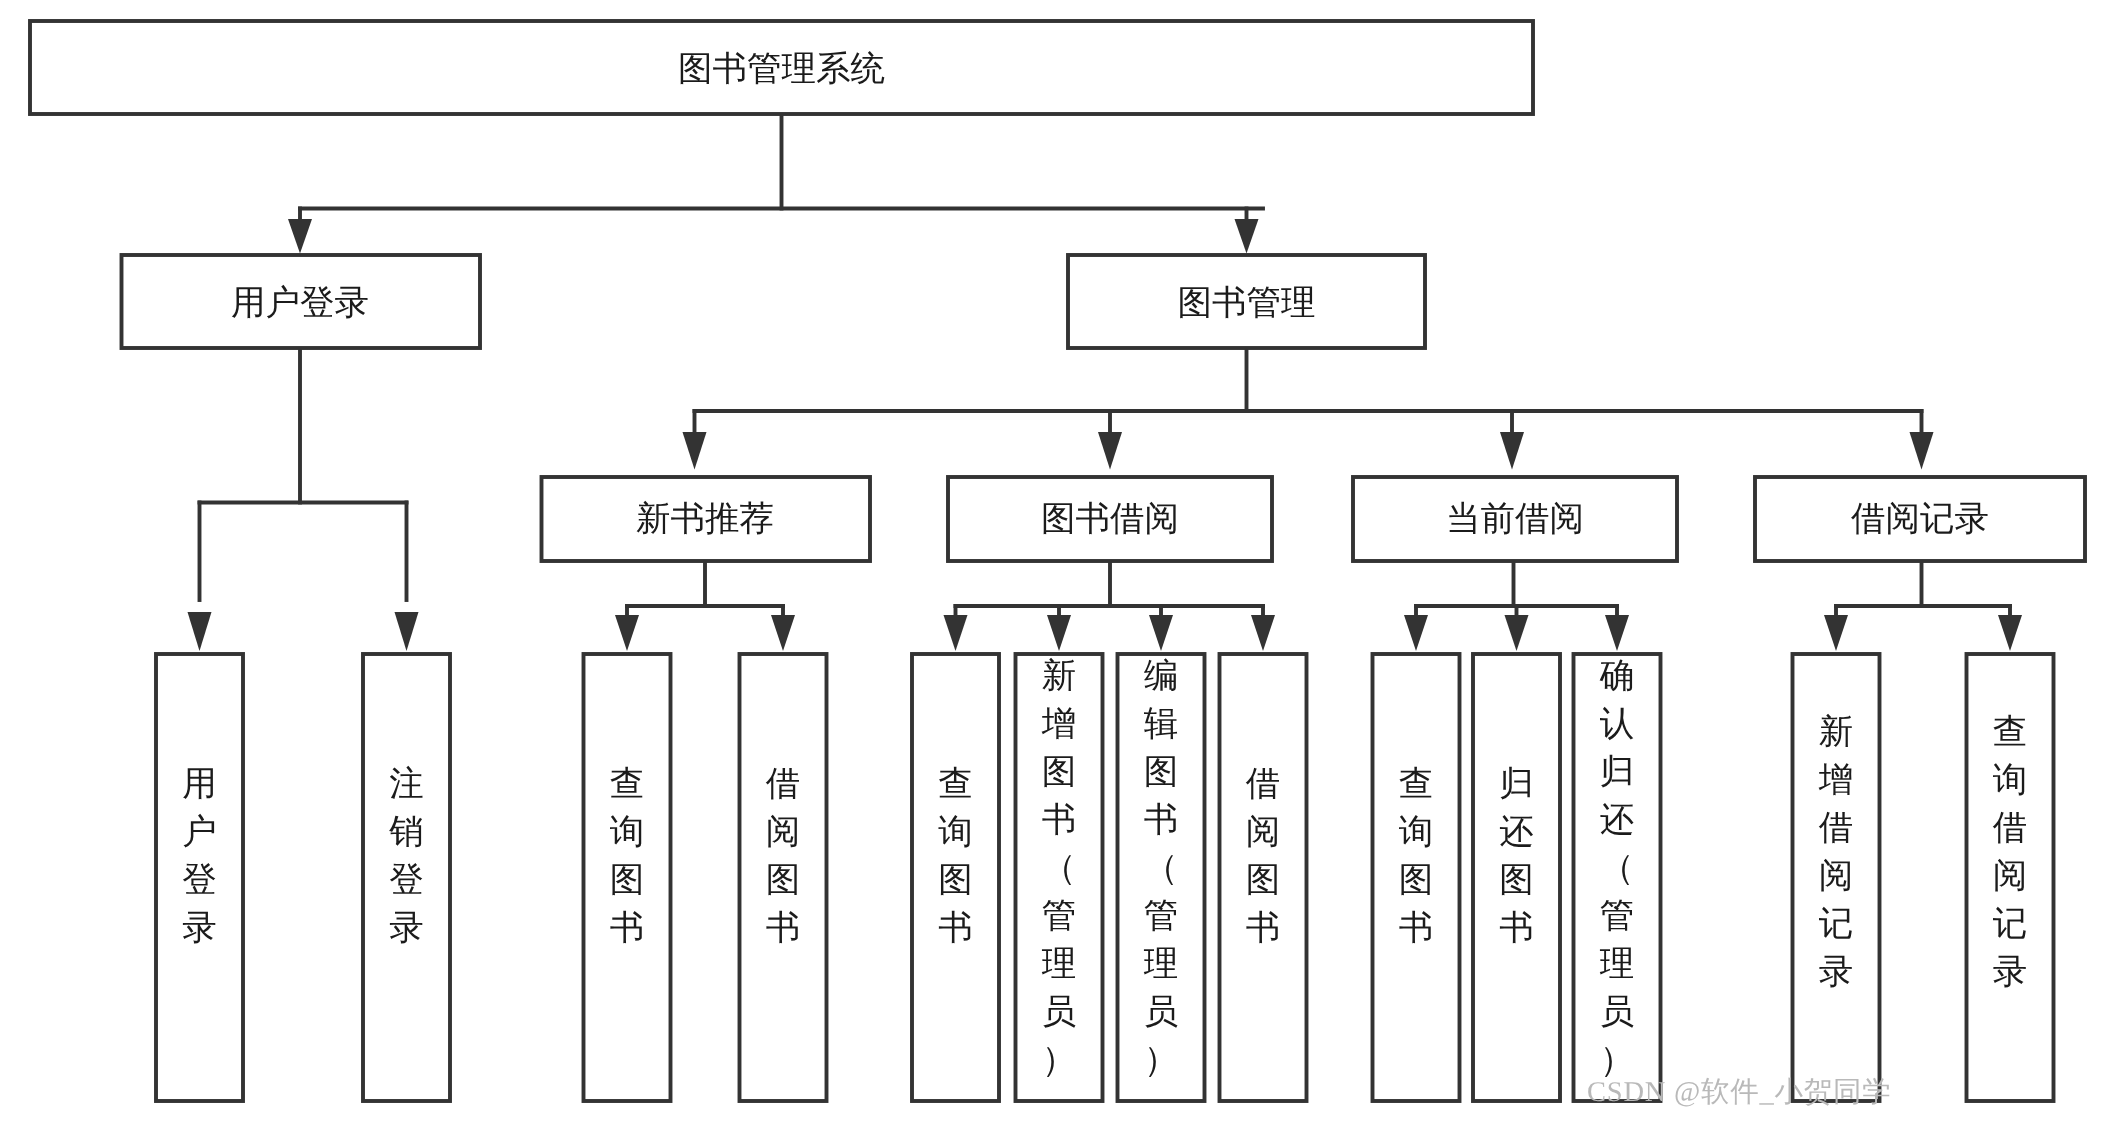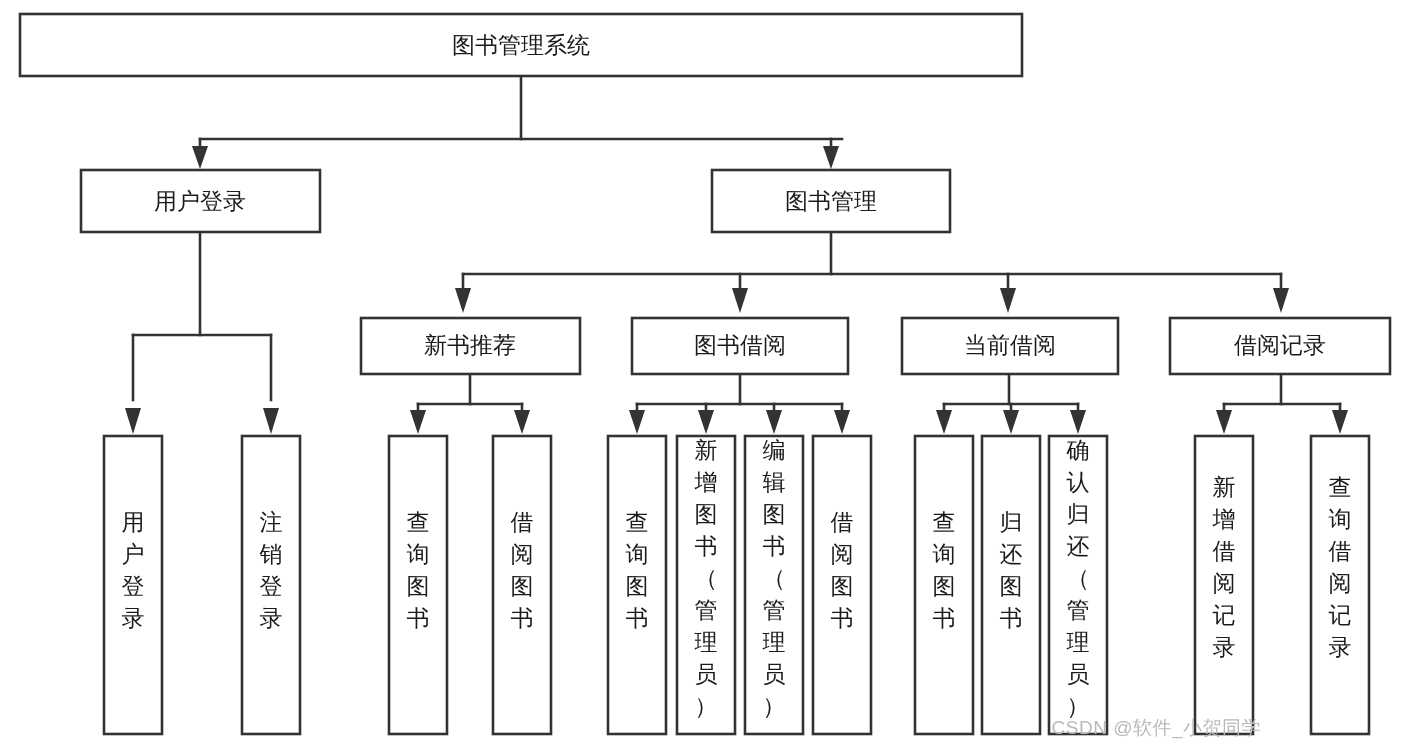--- a/index.html
+++ b/index.html
@@ -51,21 +51,21 @@
   .node-label-v {
     font-family: "Liberation Sans", "DejaVu Sans", sans-serif;
     font-size: 23px;
     fill: #1b1b1b;
     text-anchor: middle;
   }
   .watermark {
     position: absolute;
     right: 8px;
     bottom: 6px;
-    font-family: Liberation Sans, sans-serif;
+    font-family: Liberation Serif, serif;
     font-size: 19px;
     color: #b9b9b9;
     letter-spacing: 0.5px;
     white-space: nowrap;
     pointer-events: none;
   }
 </style>
 </head>
 <body>
 

